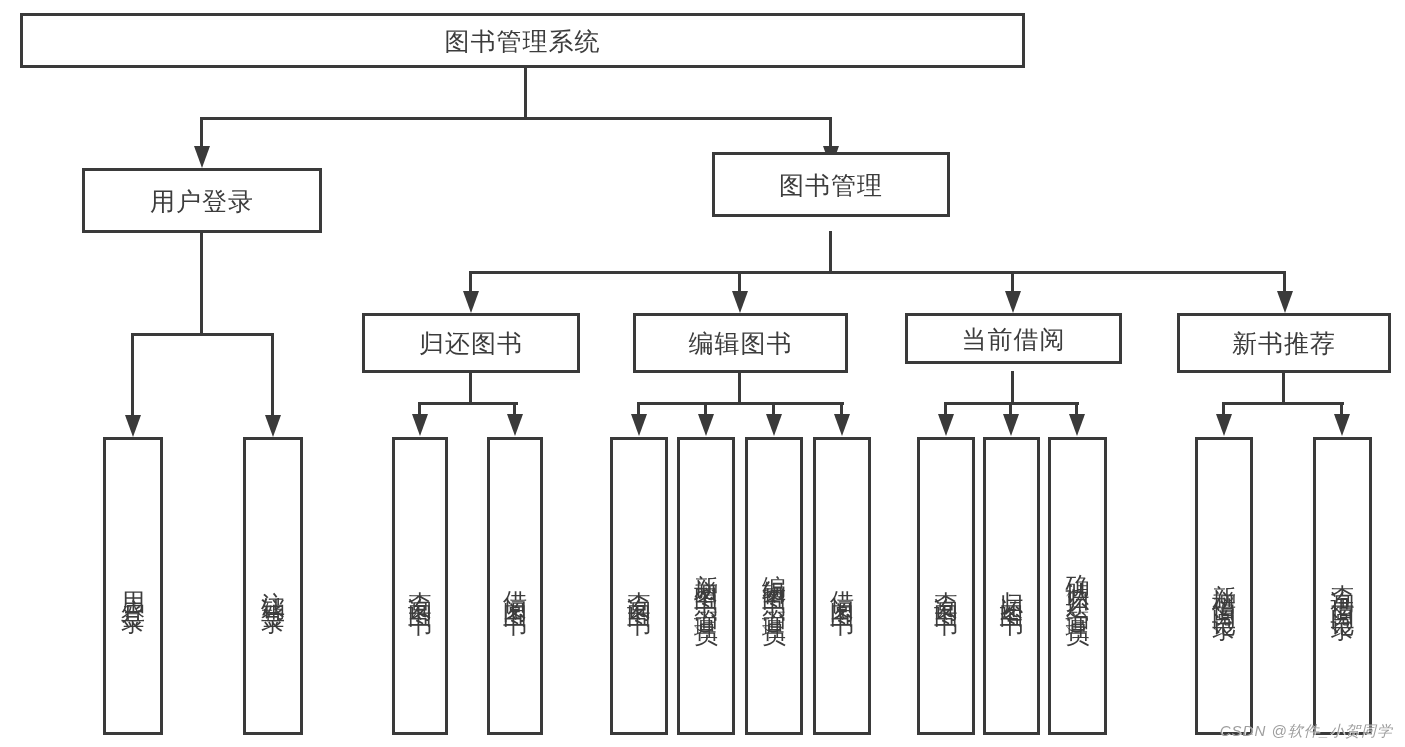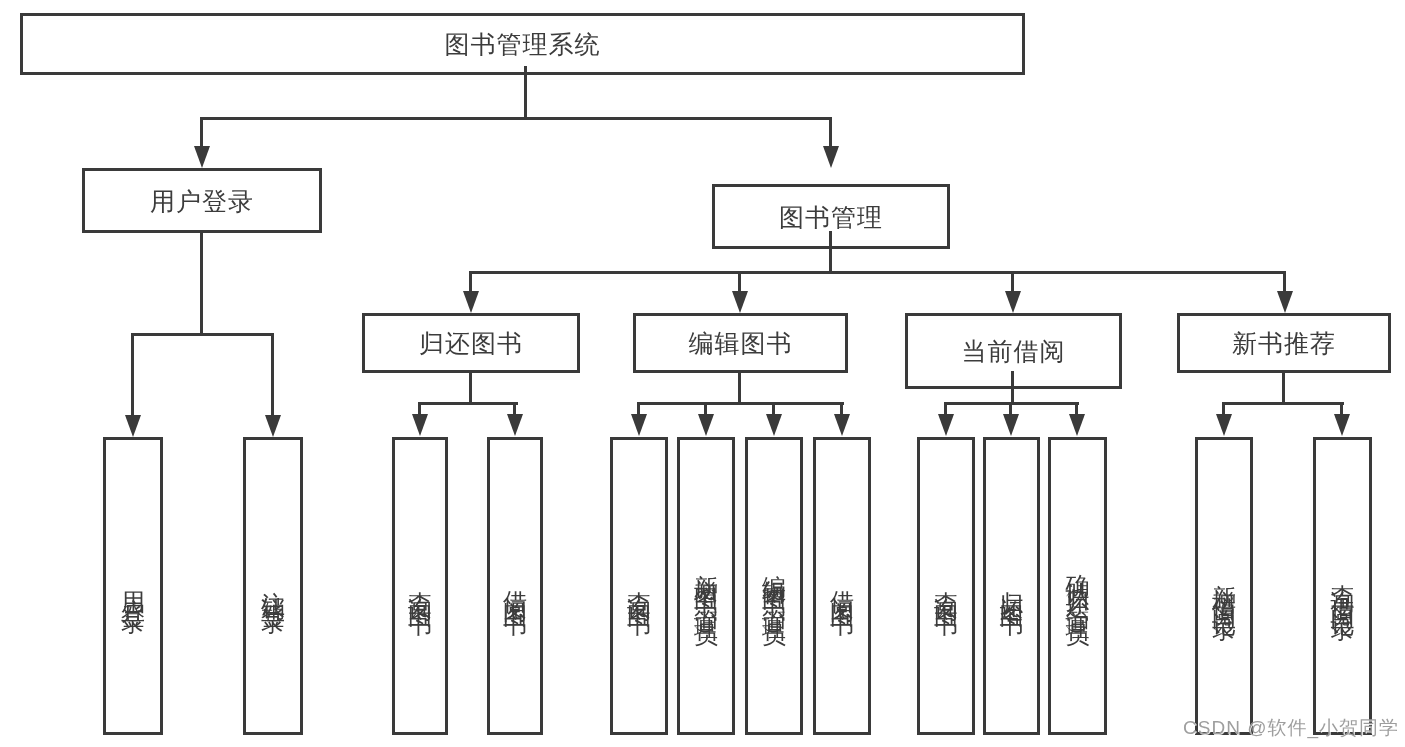--- a/index.html
+++ b/index.html
@@ -48,49 +48,50 @@
   .hl { position: absolute; height: 3px; background: var(--line); }
   .ar {
     position: absolute;
     width: 0; height: 0;
     border-left: 8px solid transparent;
     border-right: 8px solid transparent;
     border-top: 22px solid var(--line);
   }
   .watermark {
     position: absolute;
-    right: 6px;
+    right: 12px;
     bottom: 6px;
-    font-size: 19px;
+    font-size: 15px;
     letter-spacing: 1px;
     color: var(--watermark);
     text-shadow: 1px 1px 0 rgba(255,255,255,0.85);
     white-space: nowrap;
+    font-style: italic;
   }
 </style>
 </head>
 <body>
 
 <div class="canvas">
 
-  <div class="node h" style="left:20px; top:13px; width:1005px; height:62px;">
+  <div class="node h" style="left:20px; top:13px; width:1005px; height:55px;">
     <span class="lbl">图书管理系统</span>
   </div>
 
   <div class="vl" style="left:524px; top:66px; height:52px;"></div>
   <div class="hl" style="left:200px; top:117px; width:632px;"></div>
   <div class="vl" style="left:200px; top:117px; height:31px;"></div>
   <div class="vl" style="left:829px; top:117px; height:31px;"></div>
   <div class="ar" style="left:194px; top:146px;"></div>
   <div class="ar" style="left:823px; top:146px;"></div>
 
   <div class="node h" style="left:82px; top:168px; width:240px; height:65px;">
     <span class="lbl">用户登录</span>
   </div>
-  <div class="node h" style="left:712px; top:184px; width:238px; height:65px;">
+  <div class="node h" style="left:712px; top:152px; width:238px; height:65px;">
     <span class="lbl">图书管理</span>
   </div>
 
   <div class="vl" style="left:200px; top:231px; height:104px;"></div>
   <div class="hl" style="left:131px; top:333px; width:143px;"></div>
   <div class="vl" style="left:131px; top:333px; height:84px;"></div>
   <div class="vl" style="left:271px; top:333px; height:84px;"></div>
   <div class="ar" style="left:125px; top:415px;"></div>
   <div class="ar" style="left:265px; top:415px;"></div>
 
@@ -104,21 +105,21 @@
   <div class="ar" style="left:732px; top:291px;"></div>
   <div class="ar" style="left:1005px; top:291px;"></div>
   <div class="ar" style="left:1277px; top:291px;"></div>
 
   <div class="node h" style="left:362px; top:313px; width:218px; height:60px;">
     <span class="lbl">归还图书</span>
   </div>
   <div class="node h" style="left:633px; top:313px; width:215px; height:60px;">
     <span class="lbl">编辑图书</span>
   </div>
-  <div class="node h" style="left:905px; top:313px; width:217px; height:76px;">
+  <div class="node h" style="left:905px; top:313px; width:217px; height:51px;">
     <span class="lbl">当前借阅</span>
   </div>
   <div class="node h" style="left:1177px; top:313px; width:214px; height:60px;">
     <span class="lbl">新书推荐</span>
   </div>
 
   <div class="vl" style="left:469px; top:371px; height:34px;"></div>
   <div class="hl" style="left:418px; top:402px; width:100px;"></div>
   <div class="vl" style="left:418px; top:402px; height:14px;"></div>
   <div class="vl" style="left:513px; top:402px; height:14px;"></div>

